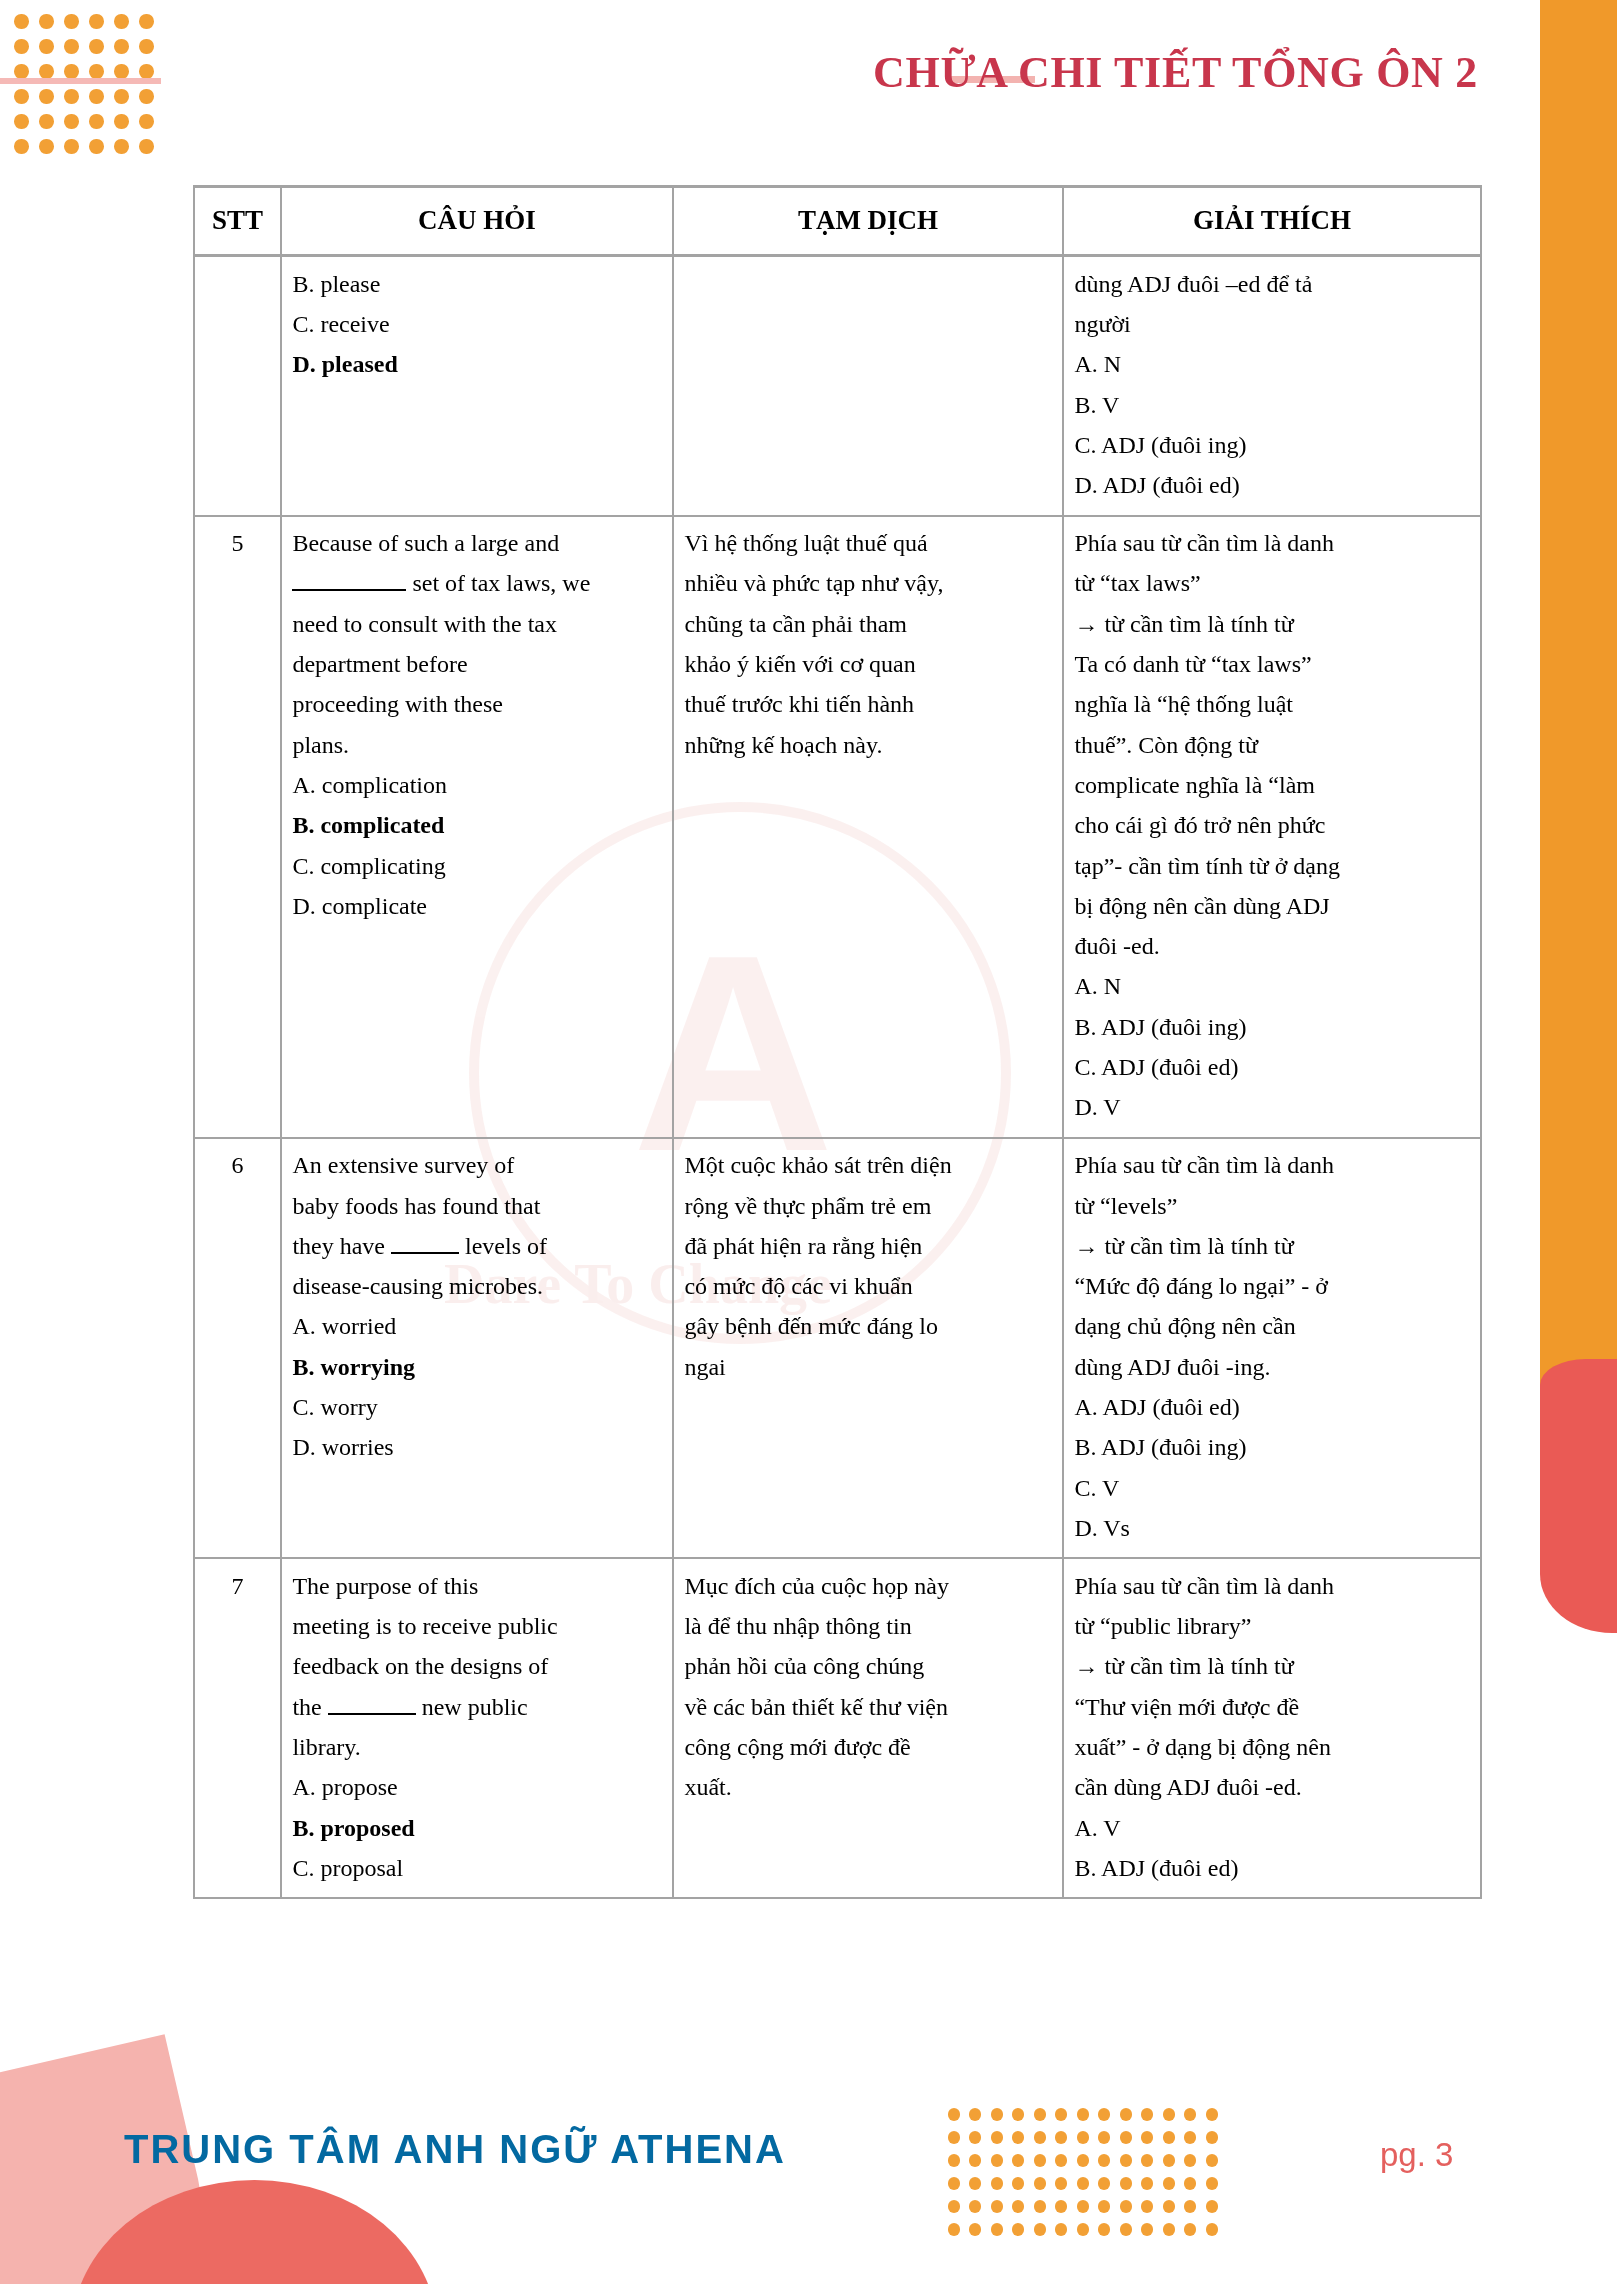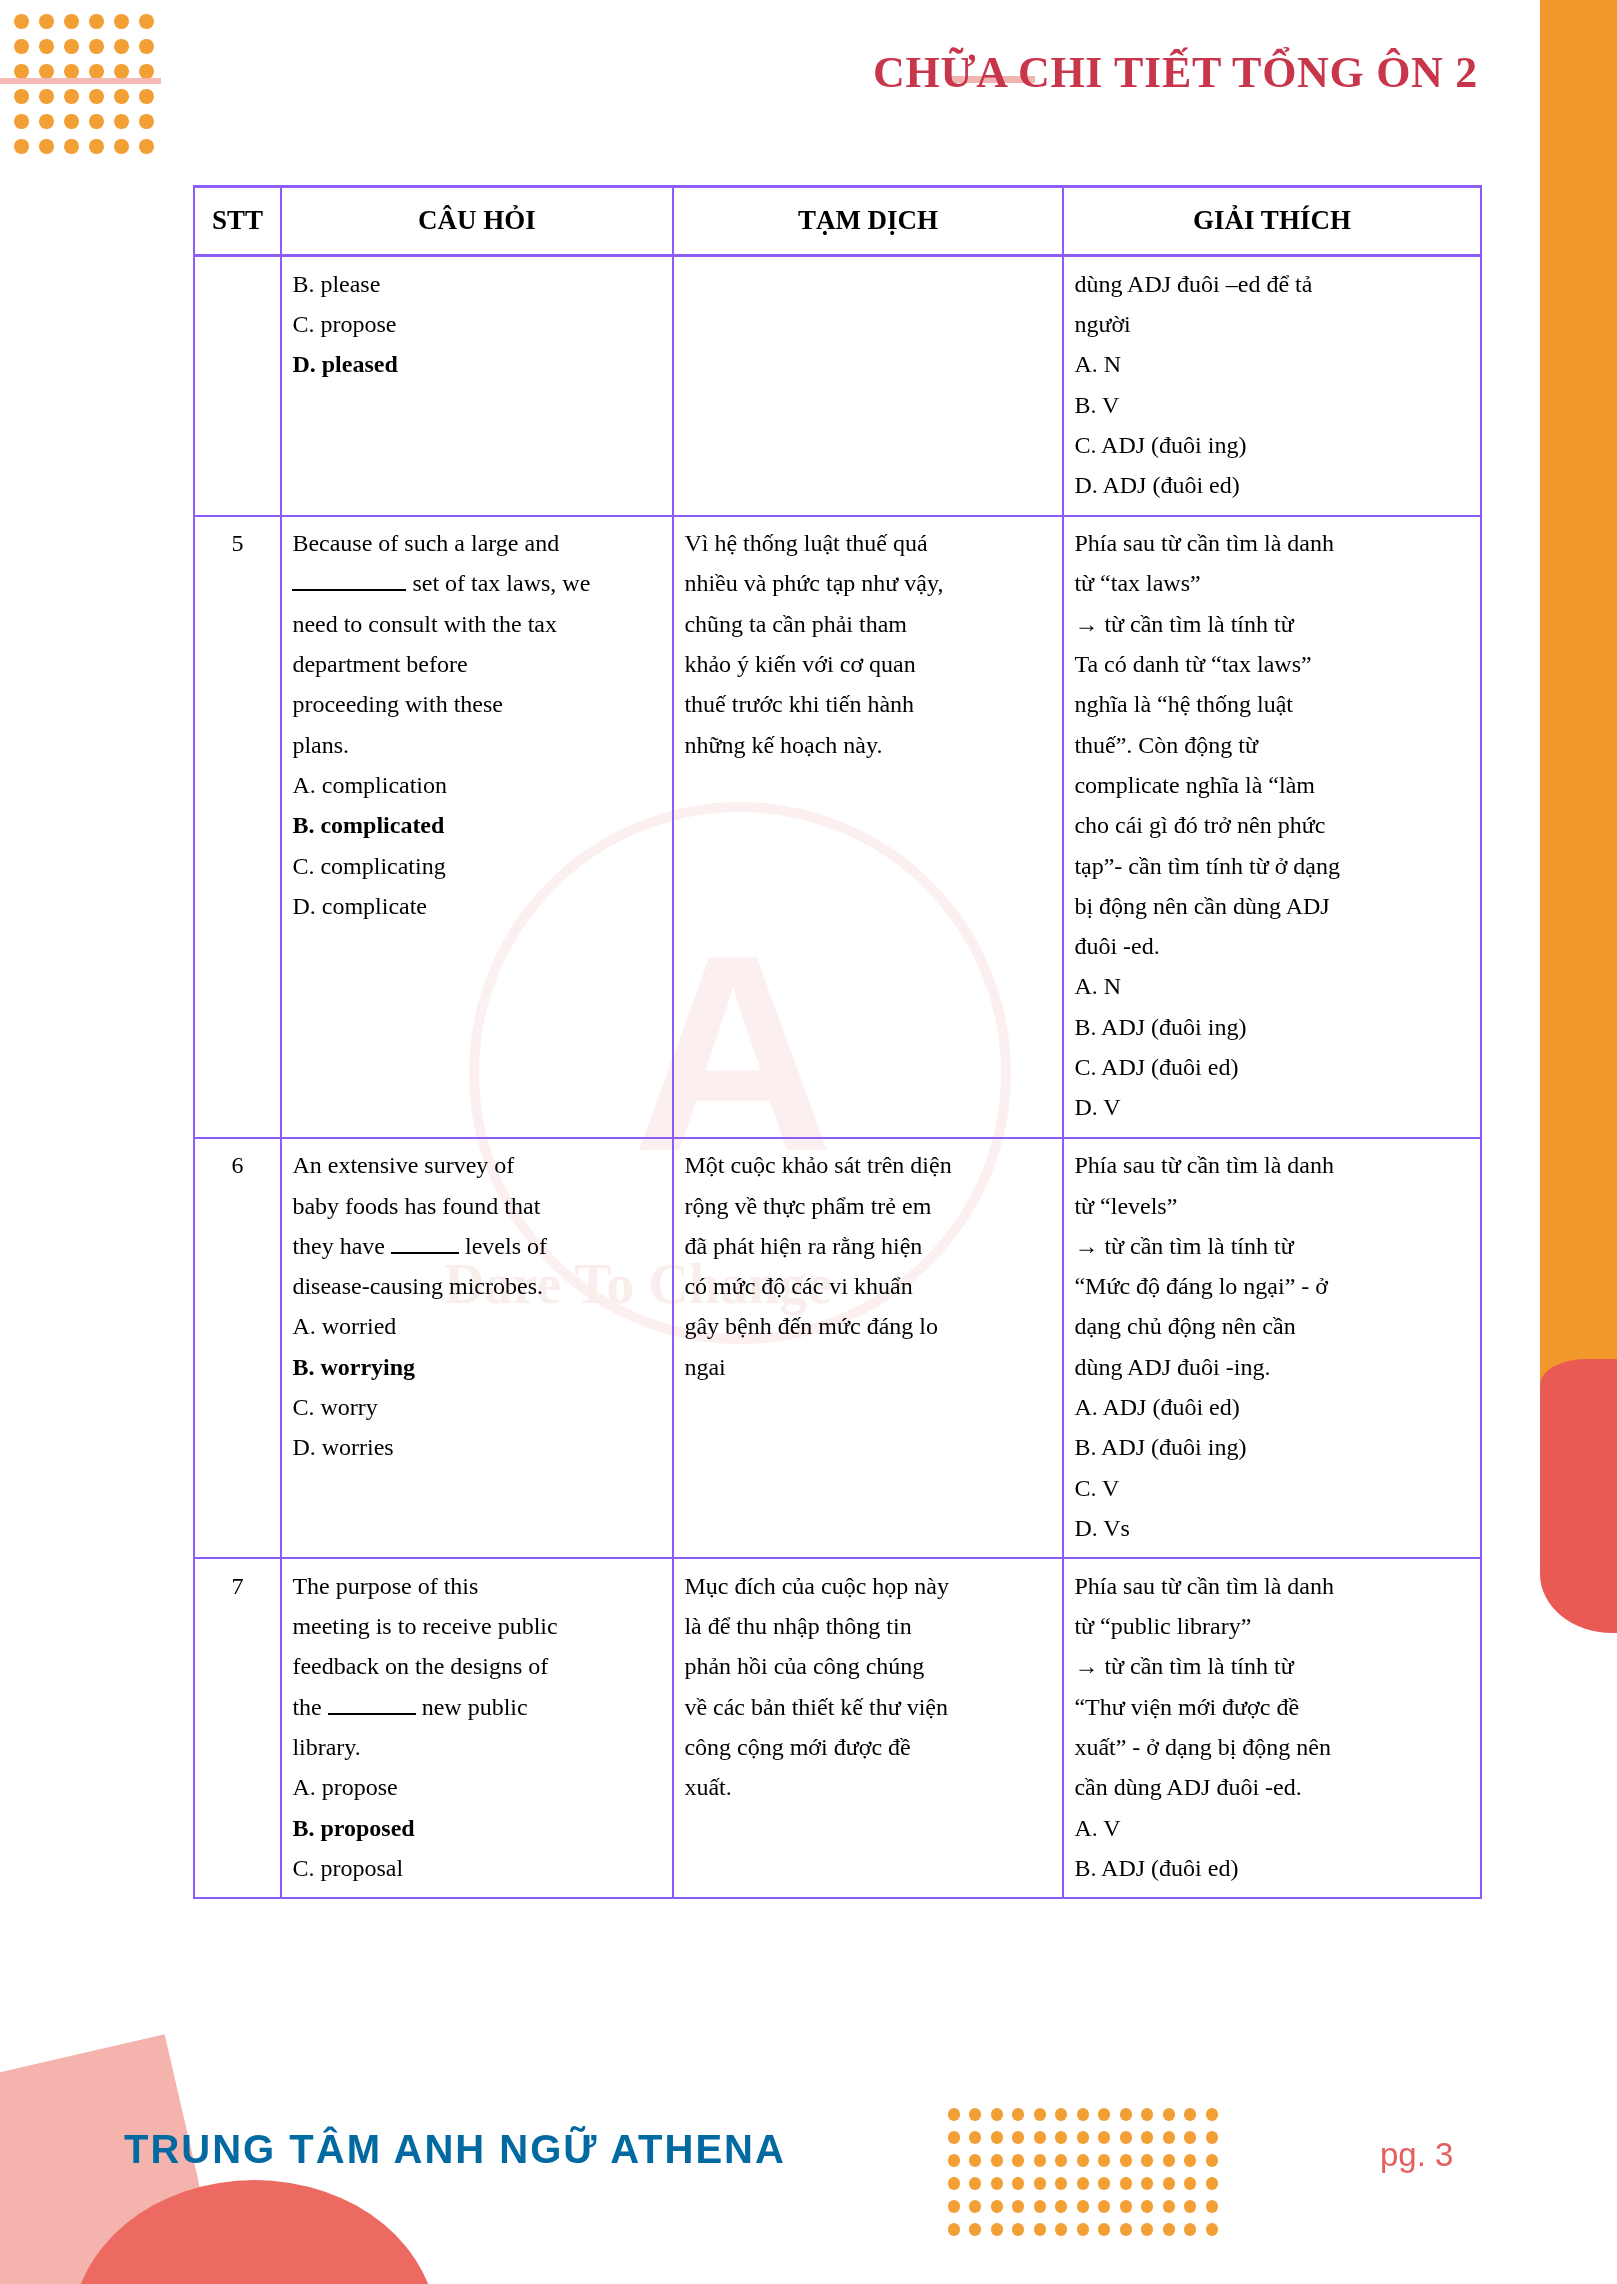--- a/index.html
+++ b/index.html
@@ -160,21 +160,21 @@
   
   #qtable {
     position: absolute;
     left: 193px;
     top: 185px;
     width: 1286px;
     border-collapse: collapse;
     table-layout: fixed;
   }
   #qtable td, #qtable th {
-    border: 2px solid #8b5cf6;
+    border: 2px solid #a3a3a3;
     vertical-align: top;
     padding: 6.5px 10.4px 9px 10.4px;
     font-size: 24px;
     line-height: 1.68;
     color: #000000;
   }
   #qtable thead th {
     text-align: center;
     vertical-align: middle;
     font-weight: bold;
@@ -365,21 +365,21 @@
       <th>CÂU HỎI</th>
       <th>TẠM DỊCH</th>
       <th>GIẢI THÍCH</th>
     </tr>
   </thead>
   <tbody id="qtable-body">
       <tr>
         <td class="stt-cell"></td>
         <td>
           <span class="line">B. please</span>
-          <span class="line">C. propose</span>
+          <span class="line">C. receive</span>
           <span class="line ans">D. pleased</span>
         </td>
         <td class="trans-cell"></td>
         <td>
           <span class="line">dùng ADJ đuôi –ed để tả</span>
           <span class="line">người</span>
           <span class="line">A. N</span>
           <span class="line">B. V</span>
           <span class="line">C. ADJ (đuôi ing)</span>
           <span class="line">D. ADJ (đuôi ed)</span>

